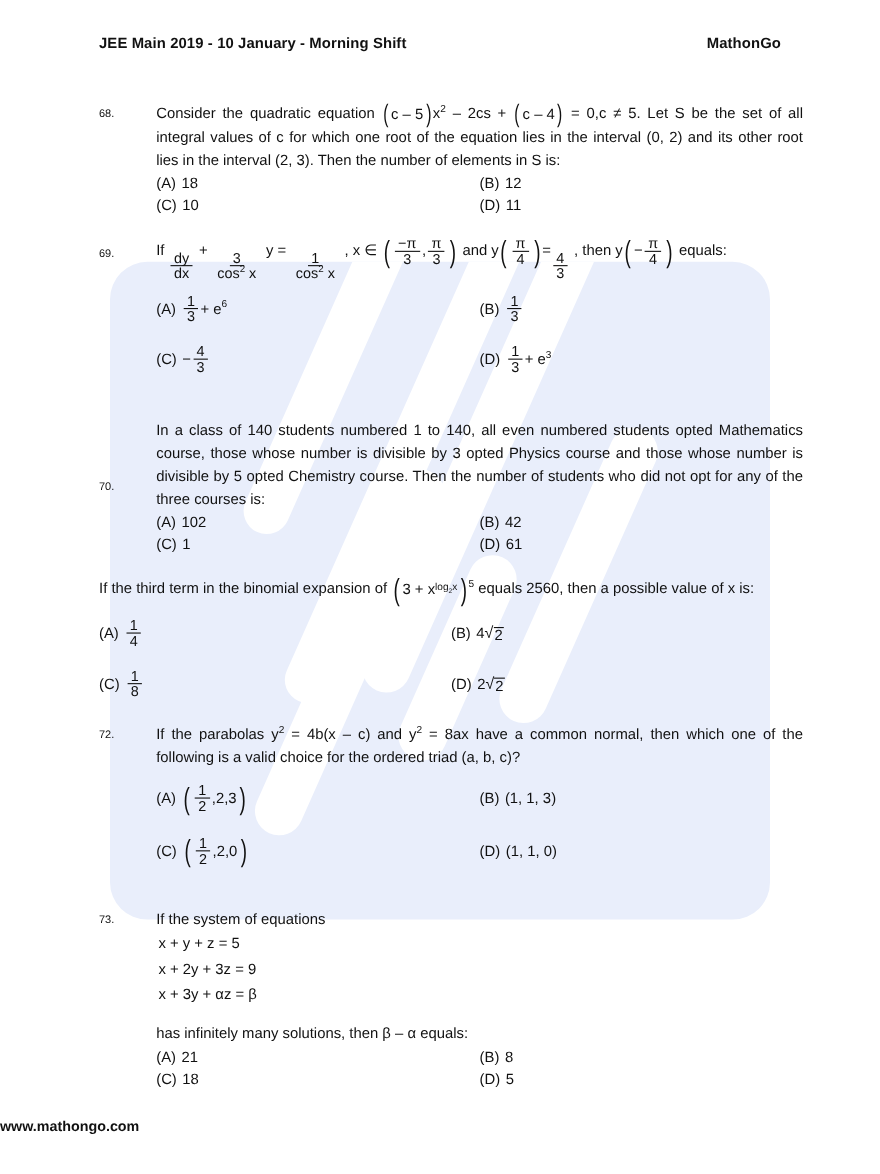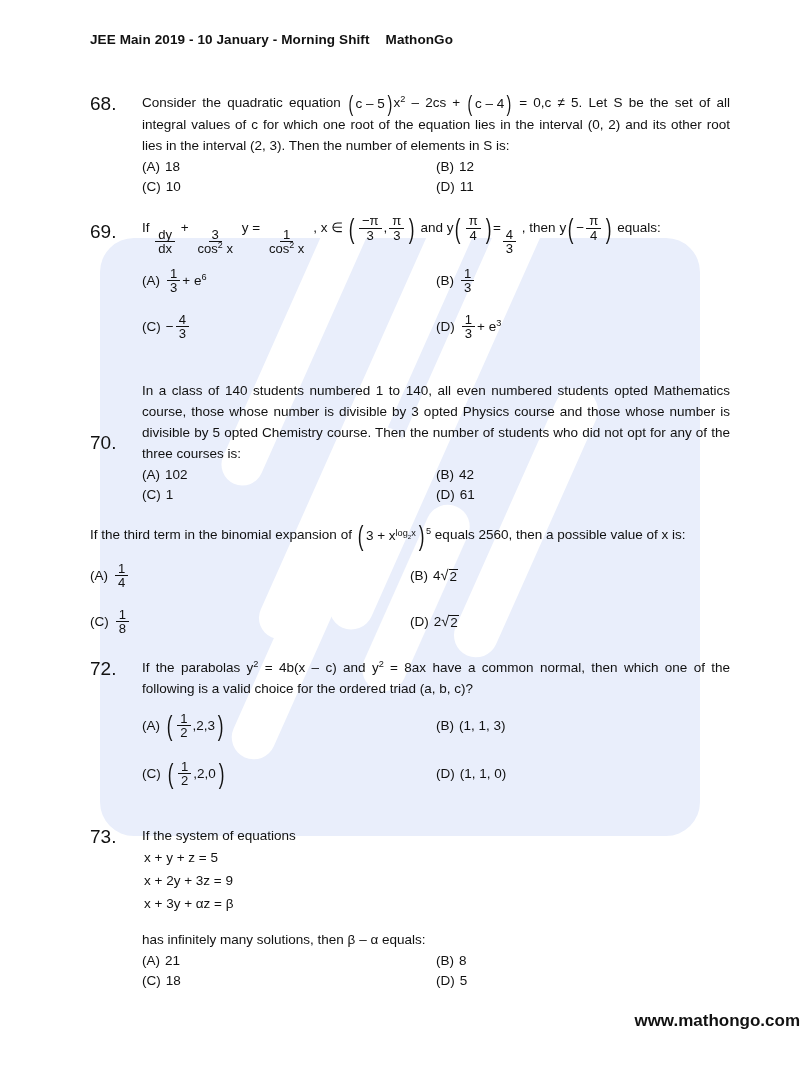--- a/index.html
+++ b/index.html
@@ -42,53 +42,54 @@
     height: 1067px;
     padding: 0;
   }
 
   .hdr {
     position: absolute;
     top: 32px;
     left: 90px;
     right: 90px;
     display: flex;
+    justify-content: space-between;
     align-items: baseline;
     font-size: 13.5px;
     font-weight: bold;
     letter-spacing: .1px;
     gap: 16px;
   }
 
   .ftr {
     position: absolute;
     bottom: 36px;
     left: 0;
     width: 100%;
-    text-align: right;
-    font-size: 17px;
+    text-align: left;
+    font-size: 13px;
     font-weight: bold;
     margin-top: 44px;
   }
 
   #qlist {
     position: absolute;
     top: 92px;
     left: 90px;
     width: 640px;
   }
 
   .q {
     display: flex;
     margin-bottom: 6px;
   }
   .qnum {
     width: 52px;
     flex: 0 0 52px;
-    font-size: 19px;
+    font-size: 10px;
     line-height: 21px;
     padding-top: 1px;
   }
   .qbody {
     flex: 1 1 auto;
     font-size: 13.5px;
     line-height: 21px;
   }
   .stem {
     text-align: justify;

